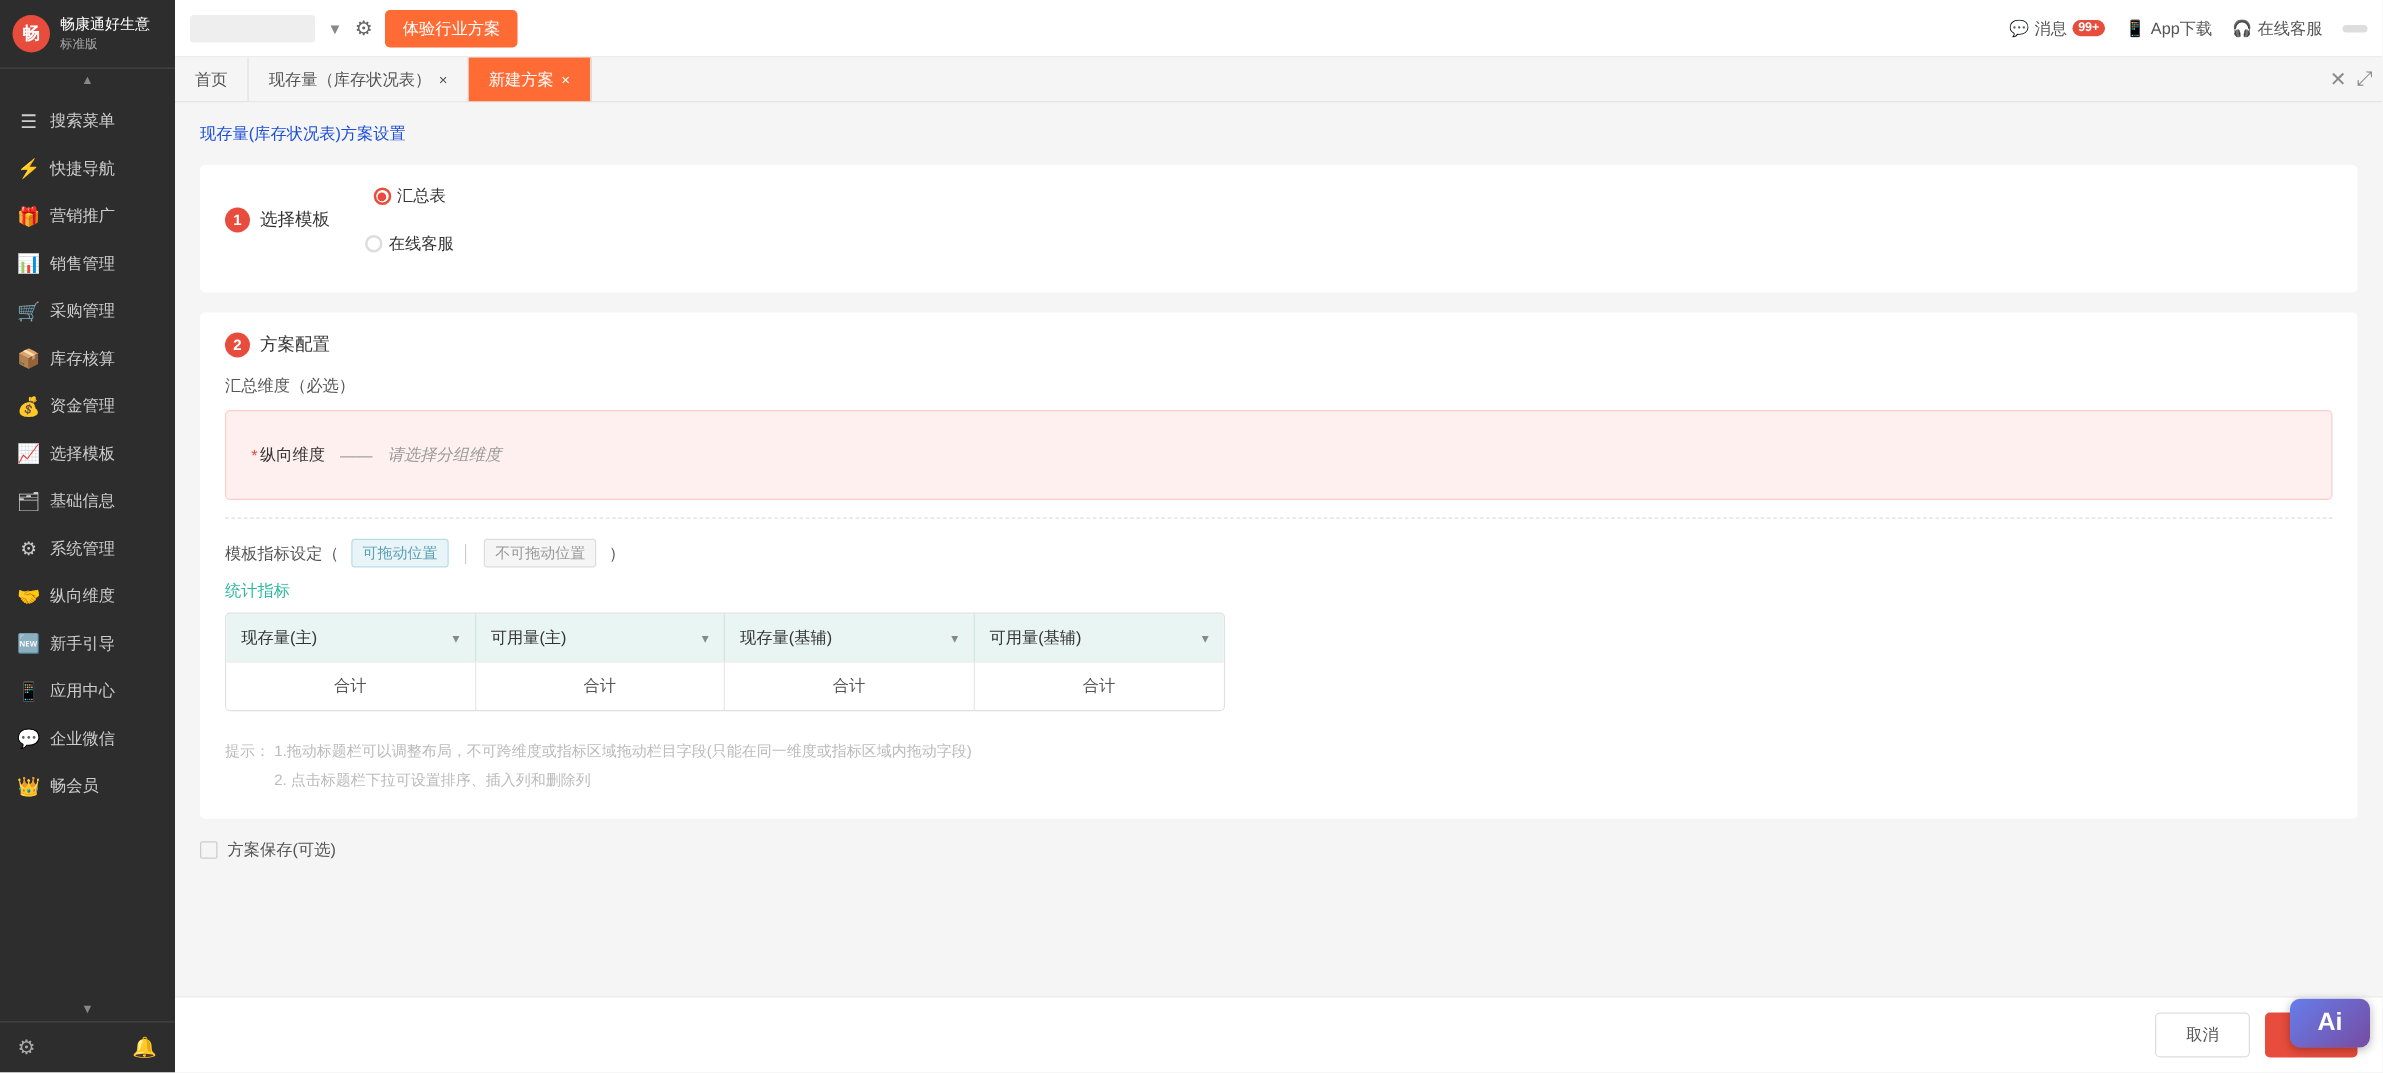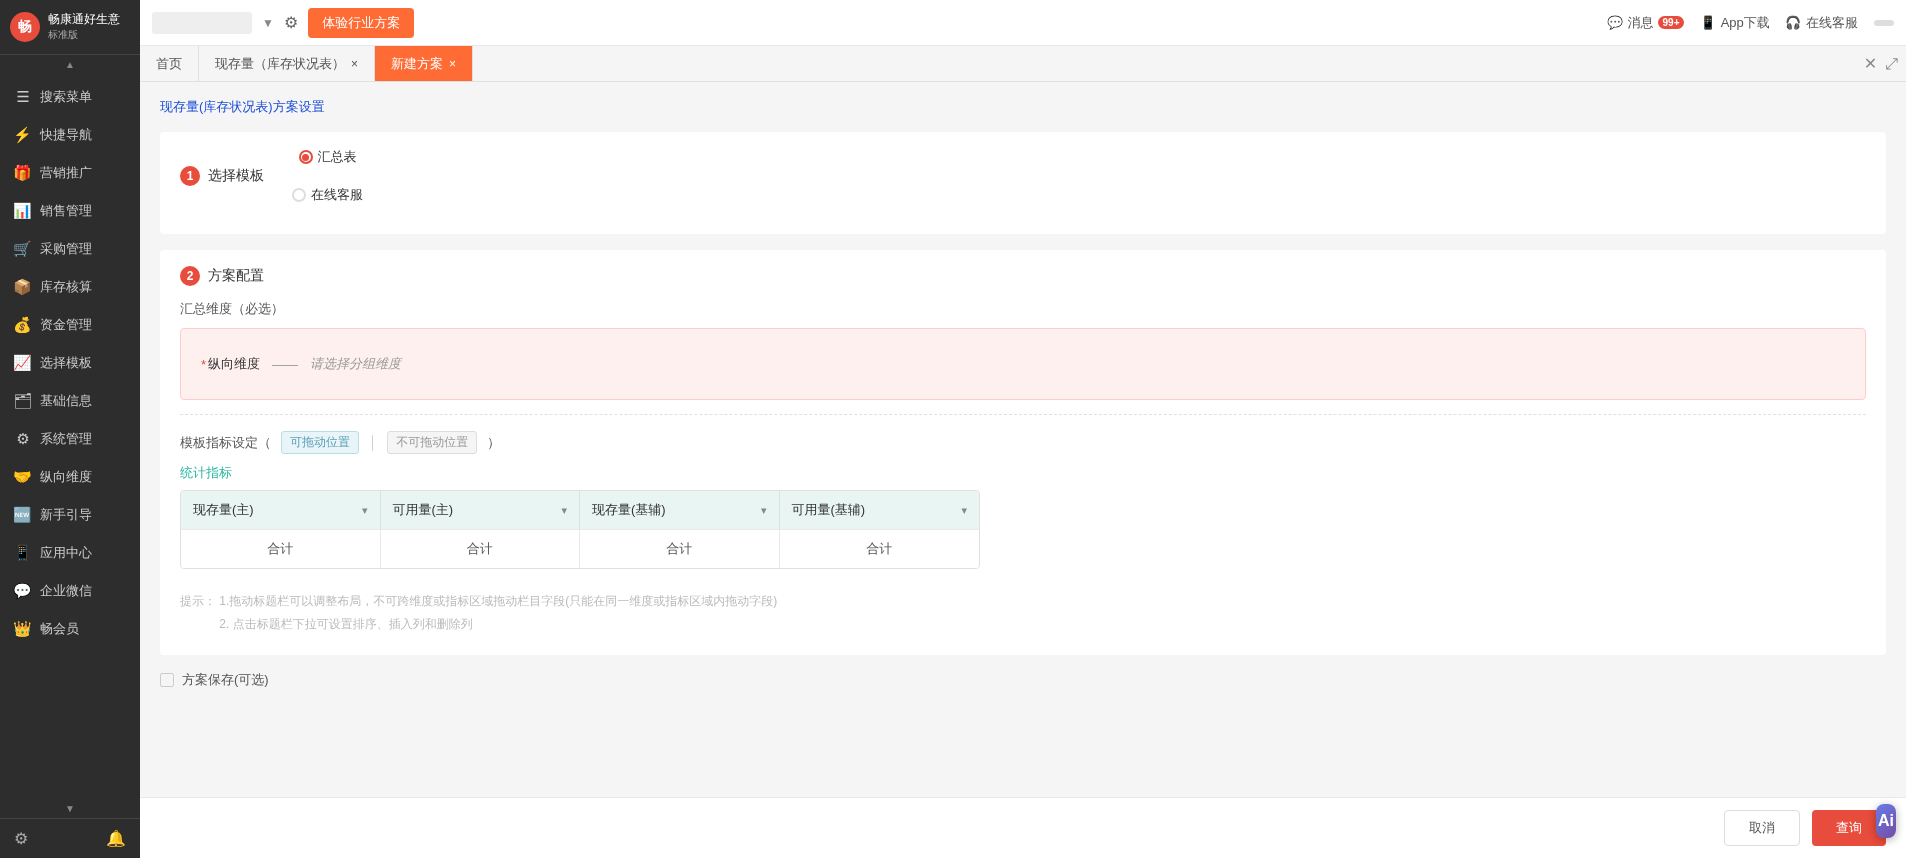--- a/index.html
+++ b/index.html
@@ -234,21 +234,21 @@
     .btn-query {
       background: #e74c3c; border: none; color: #fff;
       padding: 8px 24px; border-radius: 4px; font-size: 13px; cursor: pointer;
     }
 
     
     .ai-float {
       position: fixed; bottom: 20px; right: 10px;
       background: linear-gradient(135deg, #667eea, #764ba2);
       color: white; border-radius: 8px;
-      padding: 8px 2px; font-size: 16px; font-weight: bold;
+      padding: 8px 22px; font-size: 20px; font-weight: bold;
       cursor: pointer; box-shadow: 0 2px 8px rgba(0,0,0,0.3);
     }
 
     .sidebar-scroll-container { display: flex; flex-direction: column; align-items: center; padding: 4px 0; }
   </style>
 </head>
 <body>
 
 <div class="sidebar">
   <div class="sidebar-logo">

